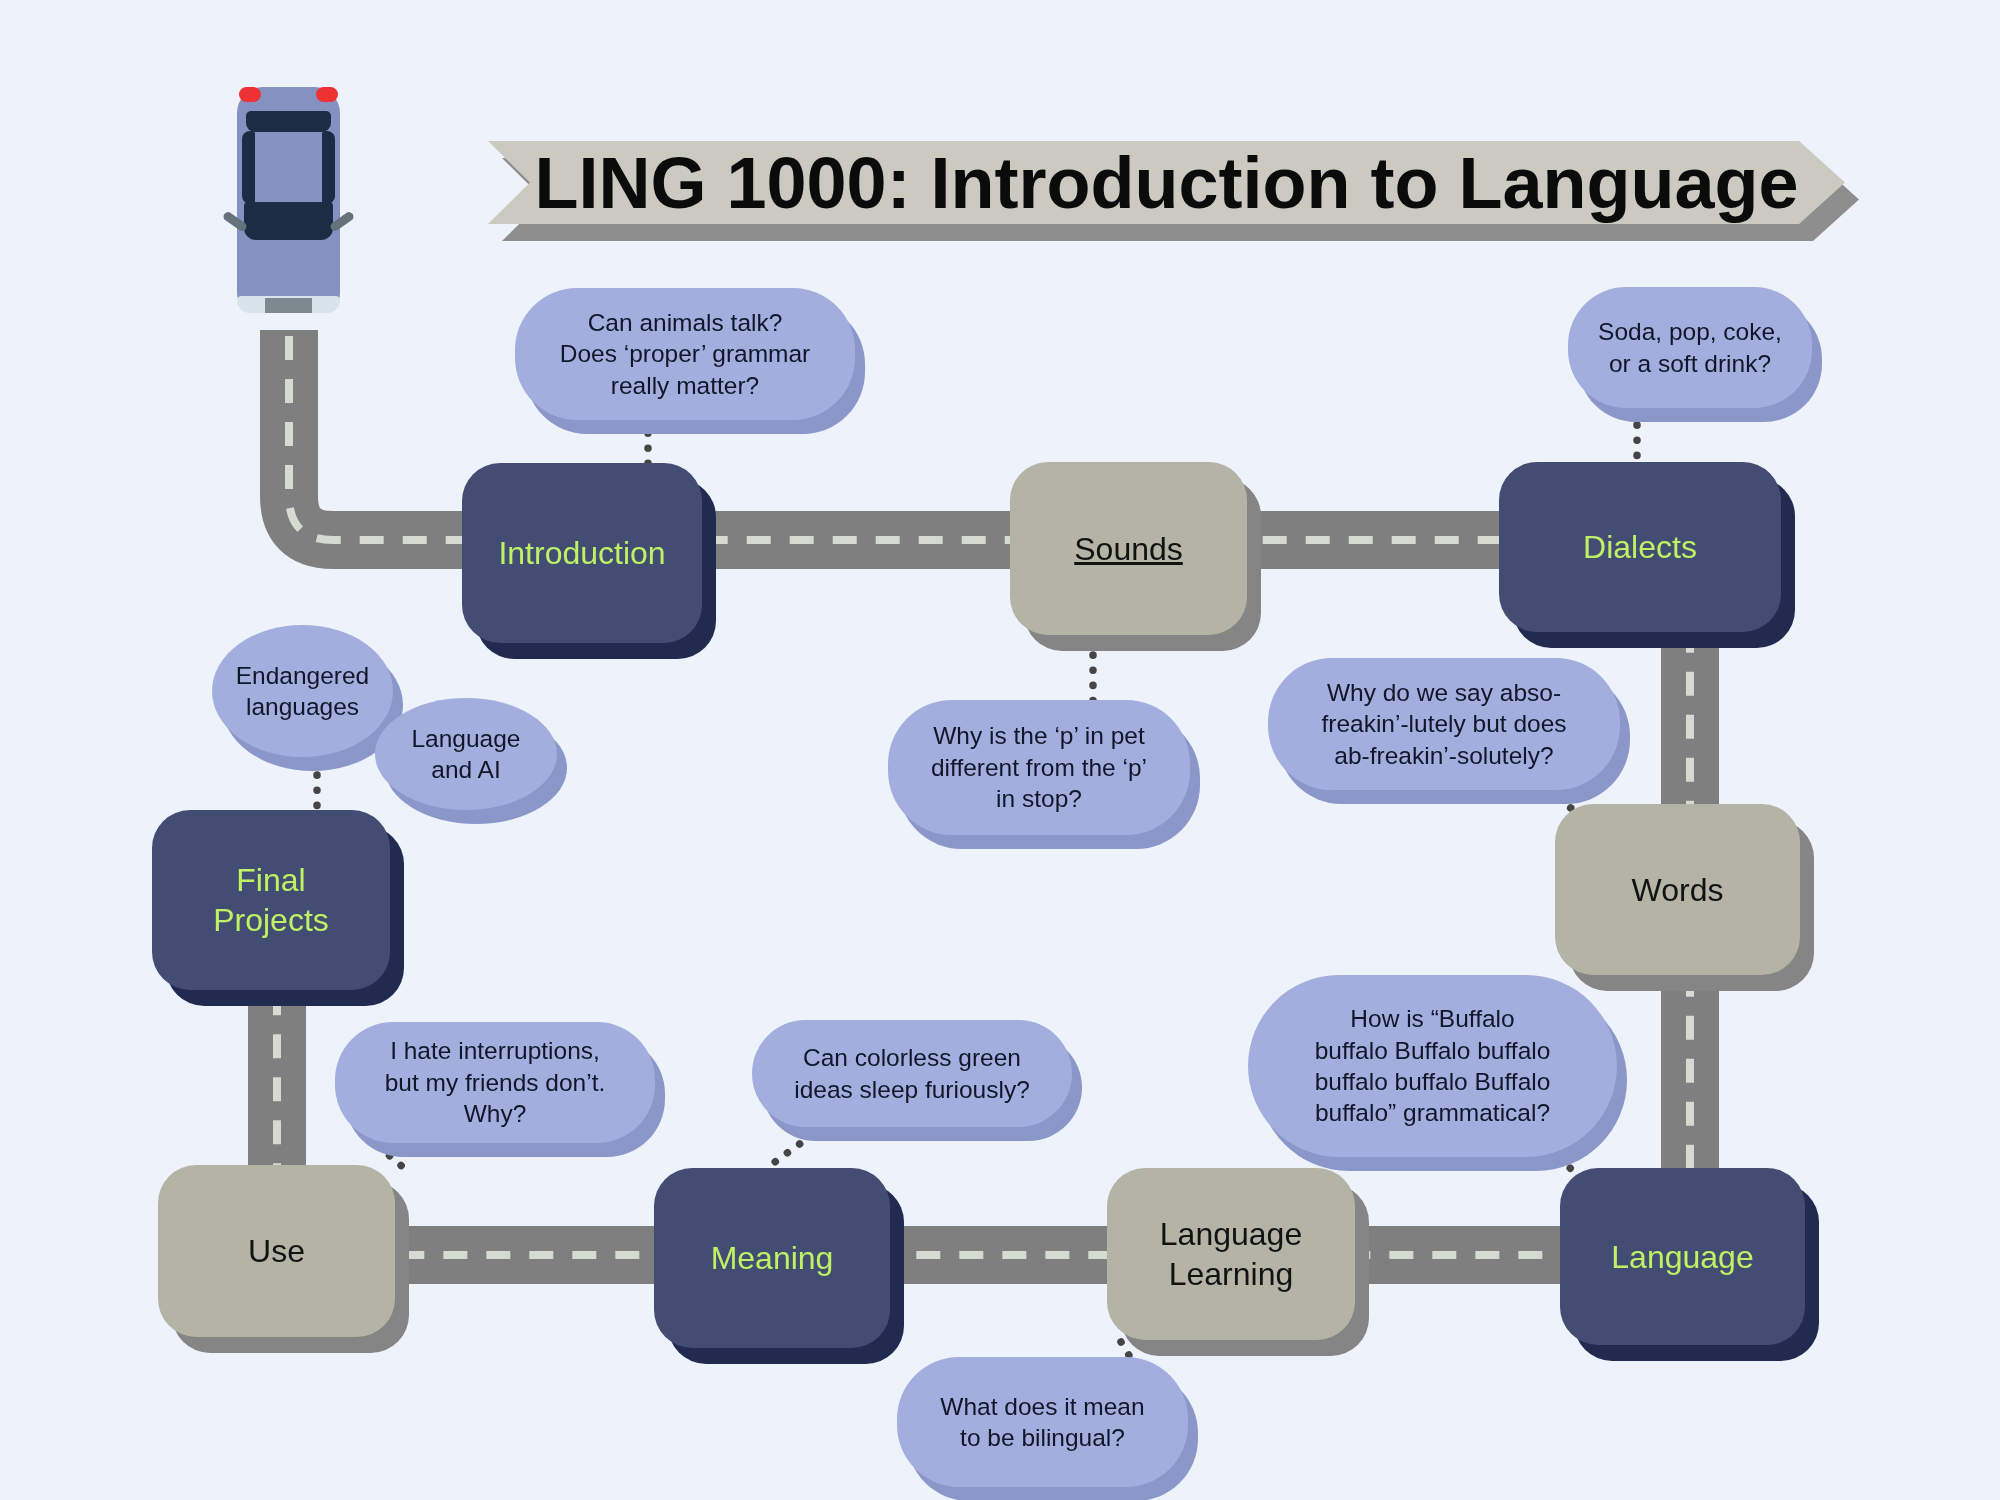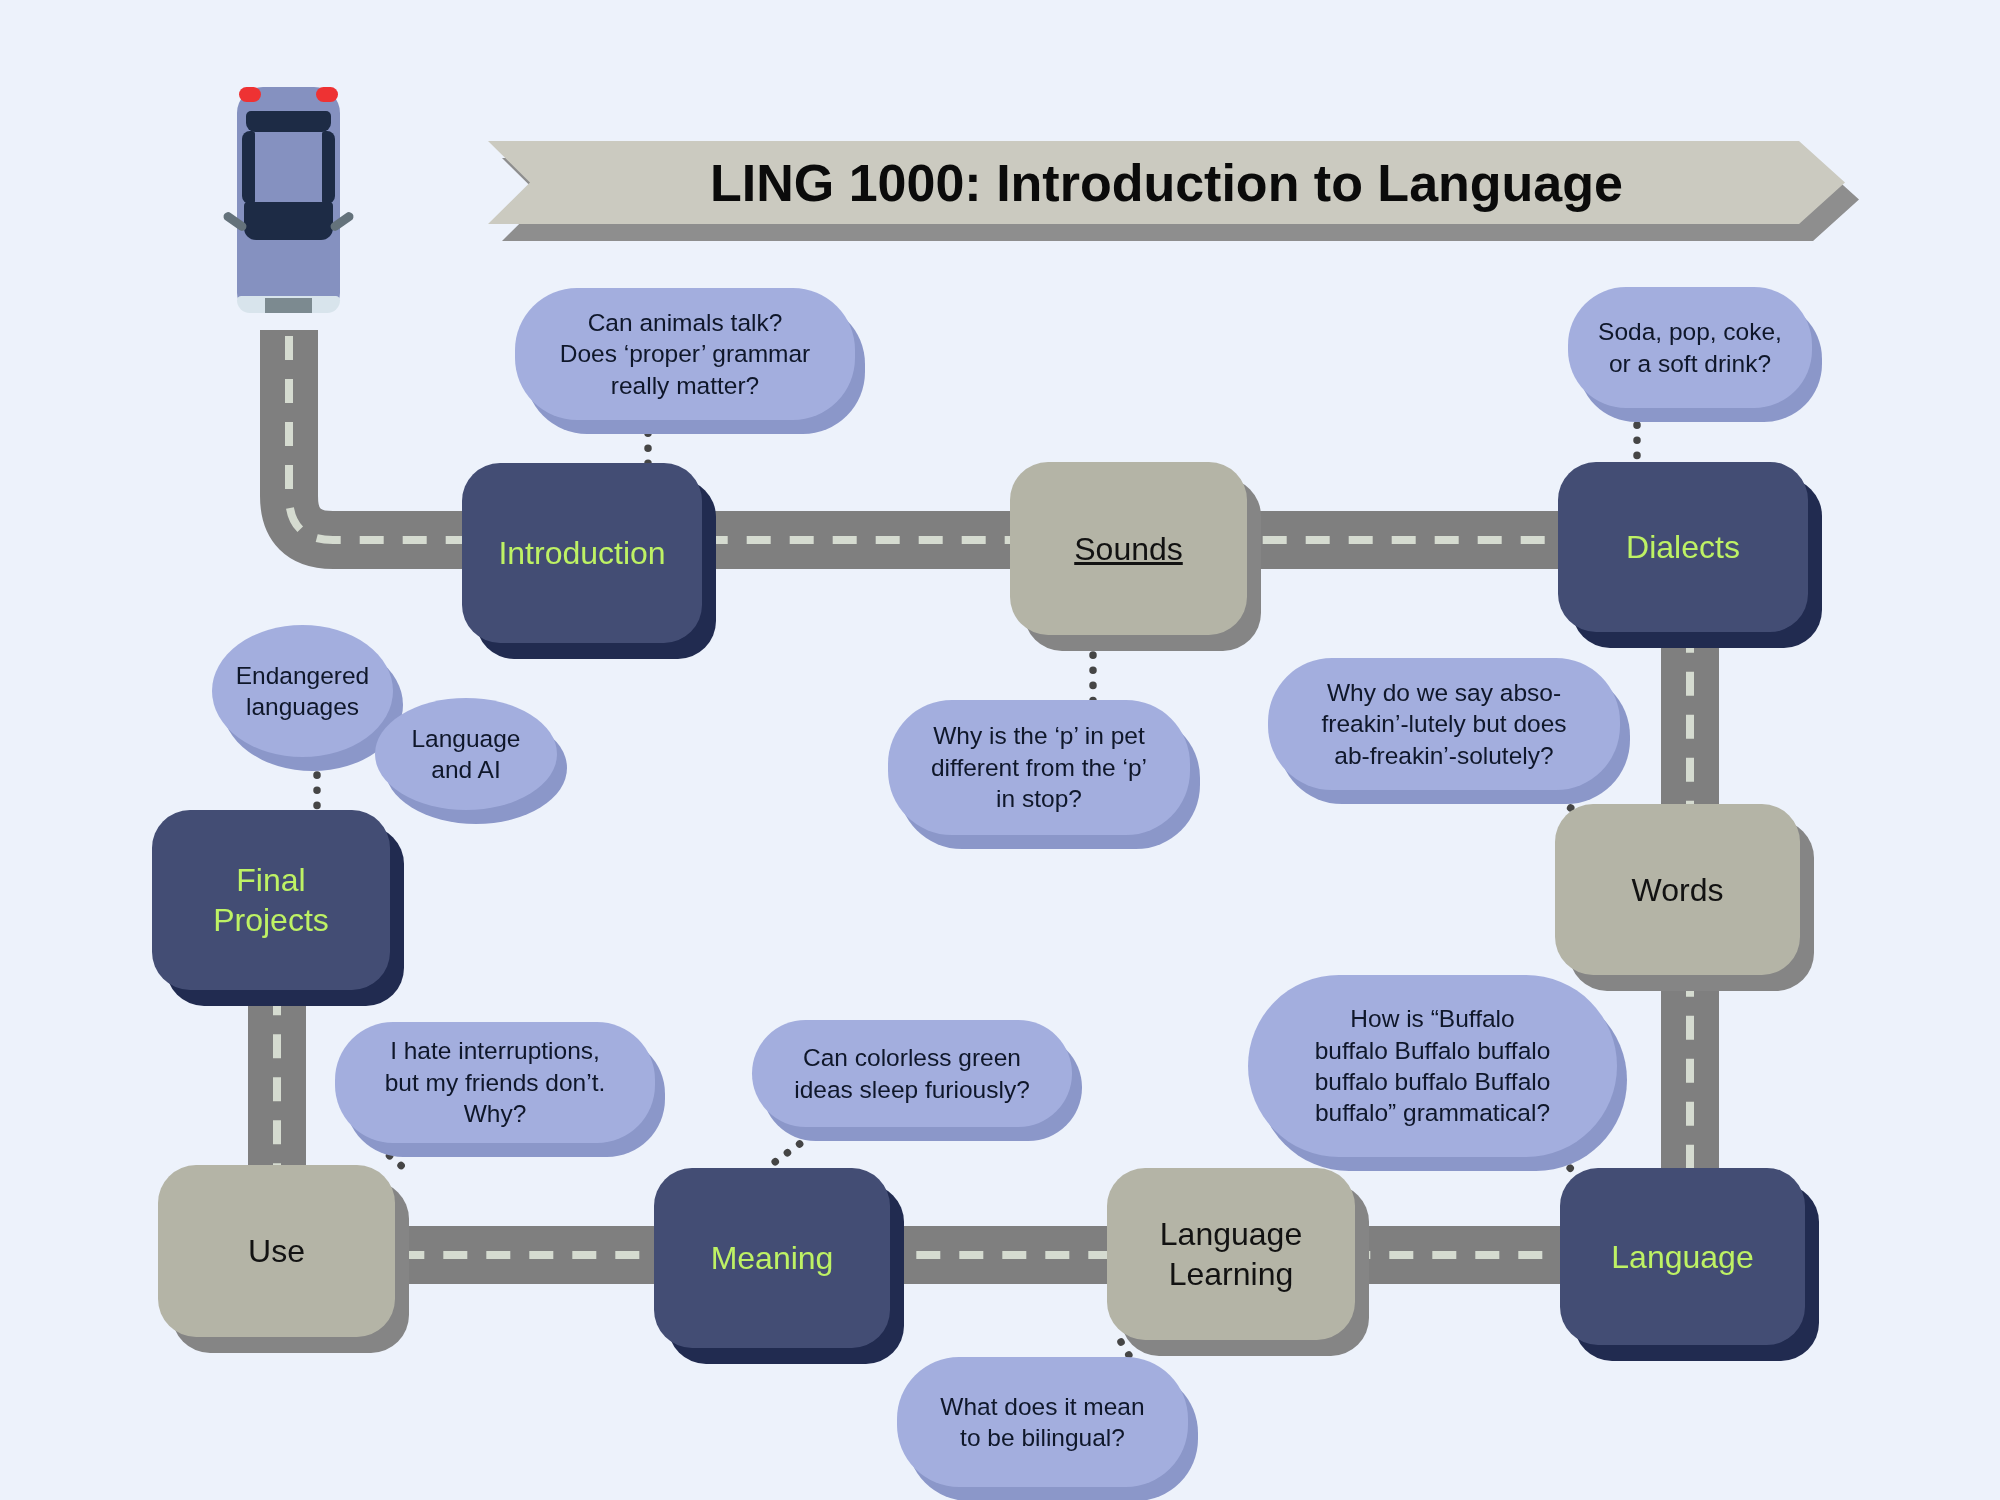--- a/index.html
+++ b/index.html
@@ -15,34 +15,34 @@
     position:absolute; left:502px; top:158px; width:1357px; height:83px;
     background:#8e8e8e;
     clip-path:polygon(0 0, calc(100% - 46px) 0, 100% 50%, calc(100% - 46px) 100%, 0 100%, 42px 50%);
   }
   .banner {
     position:absolute; left:488px; top:141px; width:1357px; height:83px;
     background:#cbcac0;
     clip-path:polygon(0 0, calc(100% - 46px) 0, 100% 50%, calc(100% - 46px) 100%, 0 100%, 42px 50%);
     display:flex; align-items:center; justify-content:center;
   }
-  .banner h1 { margin:8px; font-size:52px; font-weight:bold; color:#0b0b0b; white-space:nowrap; }
+  .banner h1 { margin:8px; font-size:72px; font-weight:bold; color:#0b0b0b; white-space:nowrap; }
 
   
   .station {
     position:absolute; display:flex; align-items:center; justify-content:center;
     text-align:center; border-radius:38px; font-size:32px;
   }
   .station.navy { background:#434d74; color:#bef264; box-shadow:14px 16px 0 0 #212b50; }
   .station.sage { background:#b4b4a6; color:#121212; box-shadow:14px 16px 0 0 #858585; }
   .st-label { white-space:pre-line; line-height:1.25; }
 
   #st-introduction       { left:462px;  top:463px;  width:240px; height:180px; }
   #st-sounds             { left:1010px; top:462px;  width:237px; height:173px;text-decoration:underline; }
-  #st-dialects           { left:1558px; top:462px;  width:250px; height:170px; }
+  #st-dialects           { left:1499px; top:462px;  width:282px; height:170px; }
   #st-words              { left:1555px; top:804px;  width:245px; height:171px; }
   #st-structure          { left:1560px; top:1168px; width:245px; height:177px; }
   #st-language-learning  { left:1107px; top:1168px; width:248px; height:172px; }
   #st-meaning            { left:654px;  top:1168px; width:236px; height:180px; }
   #st-use                { left:158px;  top:1165px; width:237px; height:172px; }
   #st-final-projects     { left:152px;  top:810px;  width:238px; height:180px; }
 
   
   .bubble {
     position:absolute; display:flex; align-items:center; justify-content:center;

